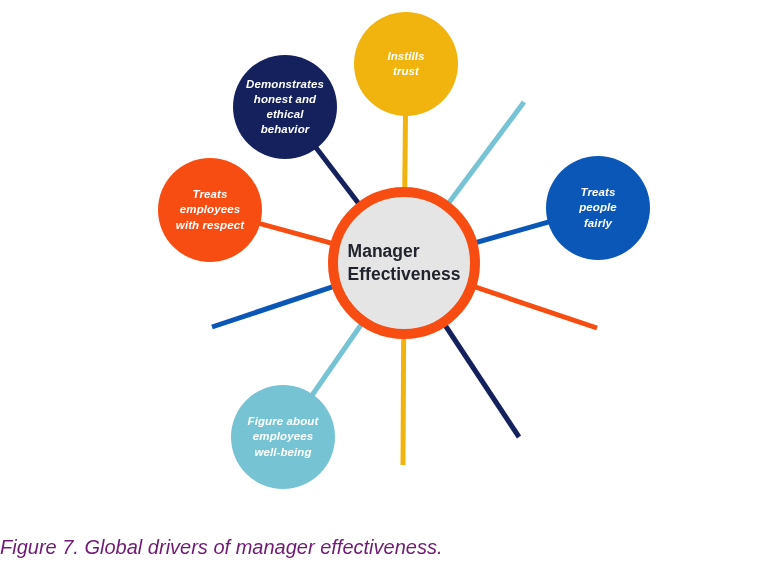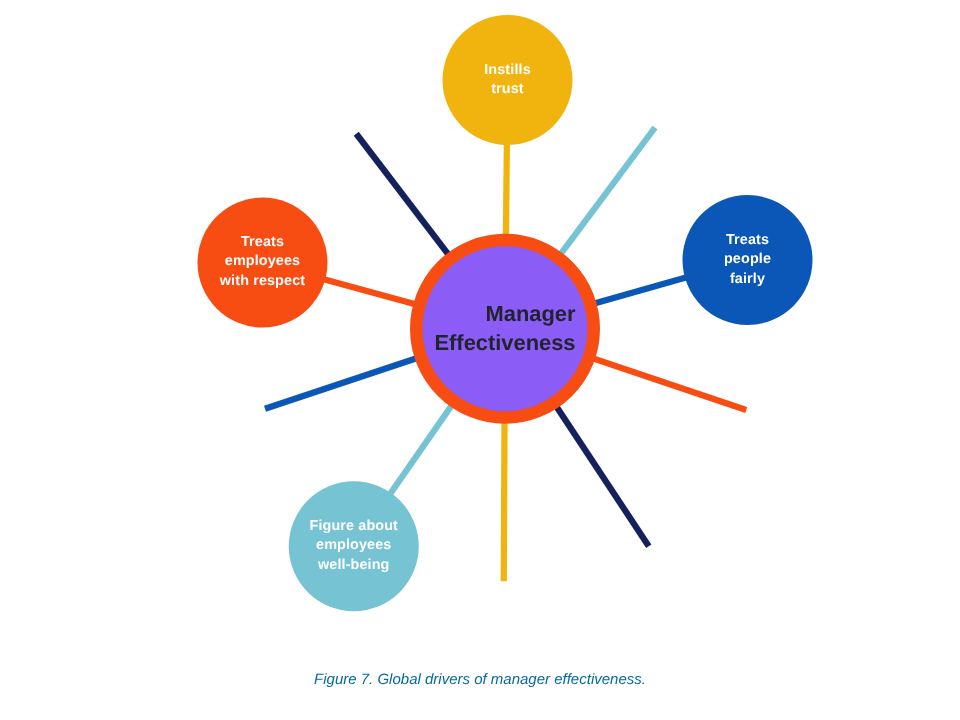--- a/index.html
+++ b/index.html
@@ -20,54 +20,55 @@
     display: flex;
     align-items: center;
     justify-content: center;
     text-align: center;
     color: #ffffff;
     font-weight: bold;
     font-size: 11.5px;
     line-height: 1.32;
     white-space: pre-line;
     letter-spacing: 0.1px;
+    font-style: italic;
   }
   .node.yellow    { background: #F1B40E; }
   .node.lightblue { background: #76C3D4; }
   .node.blue      { background: #0B57B7; }
   .node.orange    { background: #F84D12; }
   .node.navy      { background: #14215D; }
   .hub {
     position: absolute;
     left: 328px;
     top: 187px;
     width: 132px;
     height: 132px;
-    background: #8b5cf6;
+    background: #e5e5e5;
     border: 10px solid #F84D12;
     border-radius: 50%;
     display: flex;
     align-items: center;
     justify-content: center;
-    text-align: right;
+    text-align: left;
     font-weight: bold;
     font-size: 17.5px;
     line-height: 1.3;
     color: #21242D;
     white-space: pre-line;
   }
   .caption {
     position: absolute;
     left: 0;
     right: 0;
     top: 536px;
-    text-align: center;
+    text-align: left;
     font-style: italic;
-    font-size: 12px;
-    color: #0369a1;
+    font-size: 20px;
+    color: #701a75;
   }
 </style>
 </head>
 <body>
 
 <div class="canvas">
 
   <svg class="spokes" width="768" height="576" viewBox="0 0 768 576">
     <line x1="404" y1="263" x2="406" y2="64" stroke="#F1B40E" stroke-width="5"></line>
     <line x1="404" y1="263" x2="524" y2="102" stroke="#76C3D4" stroke-width="5"></line>
@@ -85,19 +86,23 @@
 trust</div>
   <div class="node blue" style="left:546px; top:156px;">Treats
 people
 fairly</div>
   <div class="node lightblue" style="left:231px; top:385px;">Figure about
 employees
 well-being</div>
   <div class="node orange" style="left:158px; top:158px;">Treats
 employees
 with respect</div>
+  <div class="node navy" style="left:233px; top:55px;">Demonstrates
+honest and
+ethical
+behavior</div>
 
   <div class="hub">Manager
 Effectiveness</div>
 
   <div class="caption">Figure 7. Global drivers of manager effectiveness.</div>
 
 </div>
 
 </body></html>

